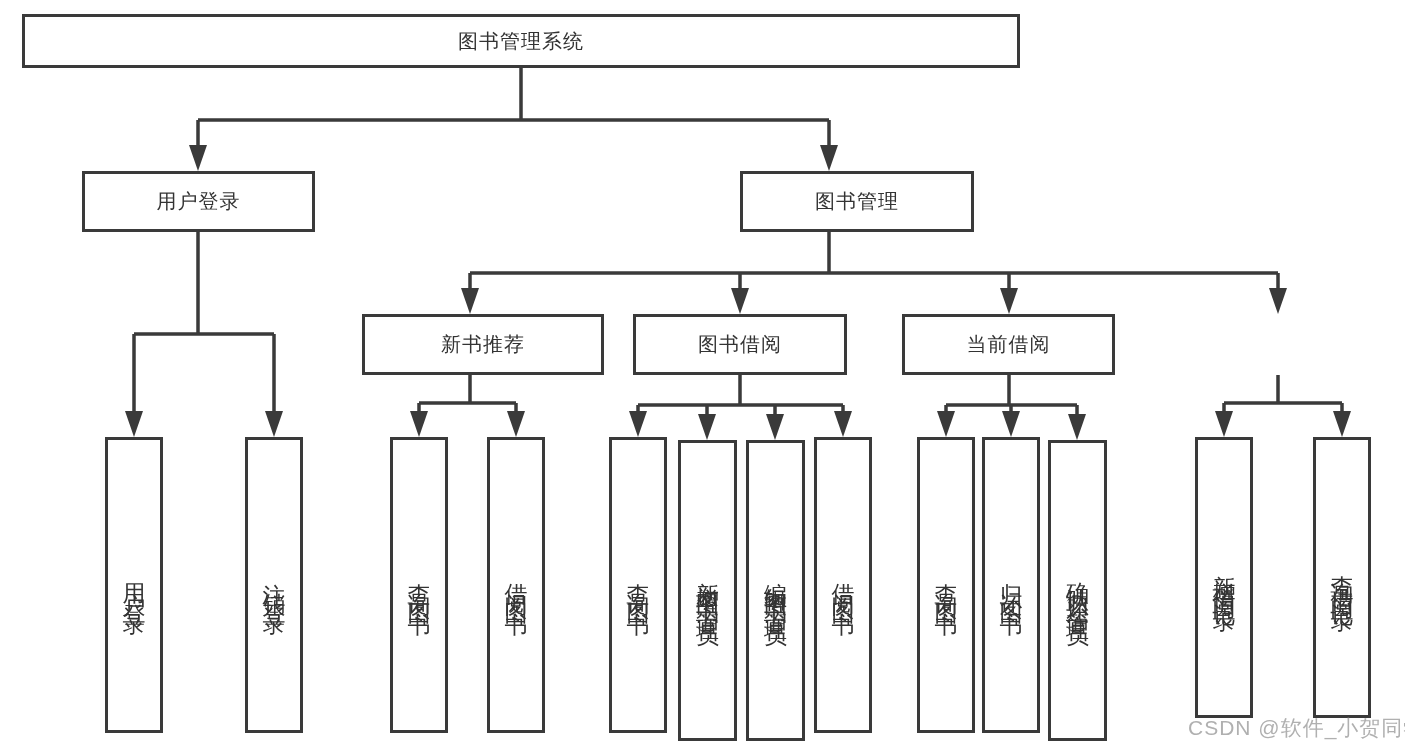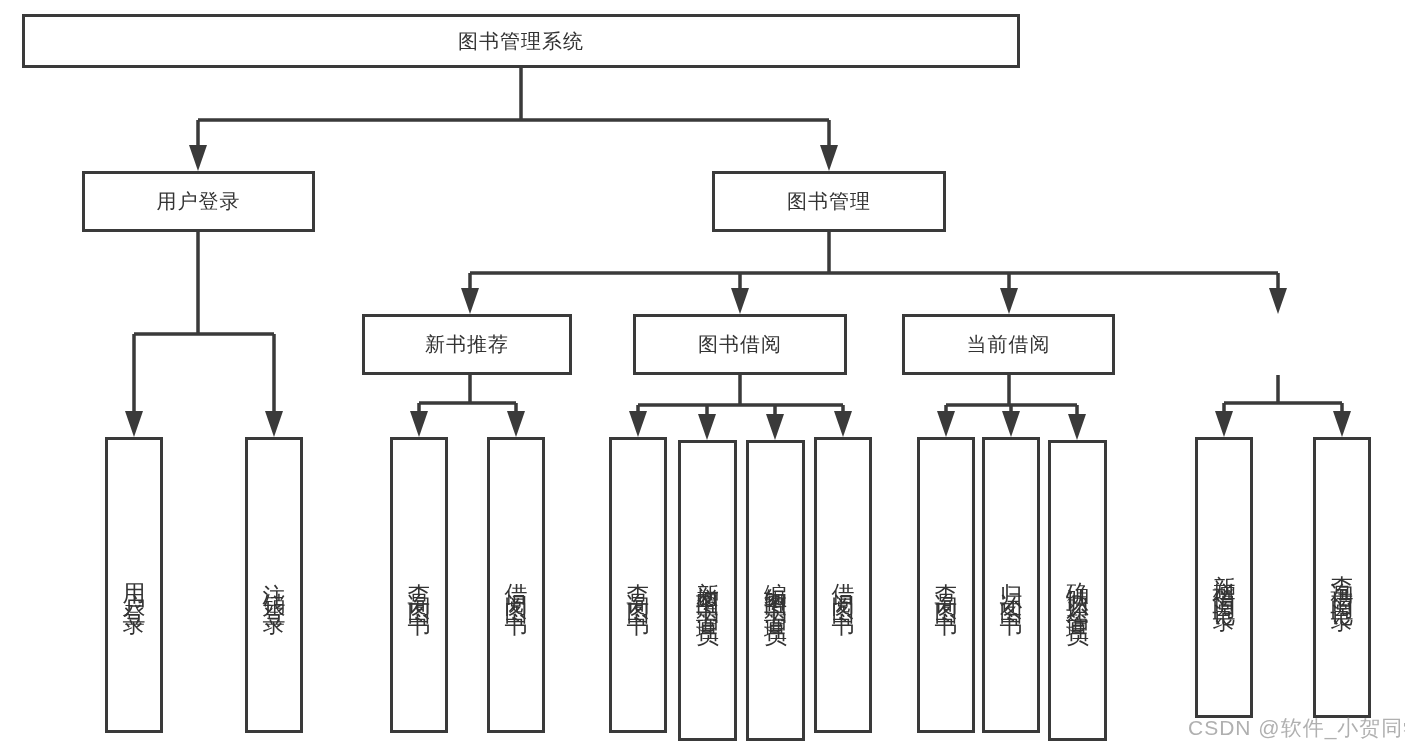--- a/index.html
+++ b/index.html
@@ -91,25 +91,25 @@
     </g>
   </svg>
 
   <div class="box" style="left:22px;top:14px;width:998px;height:54px">
     <span class="lbl">图书管理系统</span>
   </div>
 
   <div class="box" style="left:82px;top:171px;width:233px;height:61px">
     <span class="lbl">用户登录</span>
   </div>
-  <div class="box" style="left:712px;top:171px;width:234px;height:61px">
+  <div class="box" style="left:740px;top:171px;width:234px;height:61px">
     <span class="lbl">图书管理</span>
   </div>
 
-  <div class="box" style="left:362px;top:314px;width:210px;height:61px">
+  <div class="box" style="left:362px;top:314px;width:242px;height:61px">
     <span class="lbl">新书推荐</span>
   </div>
   <div class="box" style="left:902px;top:314px;width:213px;height:61px">
     <span class="lbl">当前借阅</span>
   </div>
   <div class="box" style="left:633px;top:314px;width:214px;height:61px">
     <span class="lbl">图书借阅</span>
   </div>
 
   <div class="box" style="left:105px;top:437px;width:58px;height:296px">

